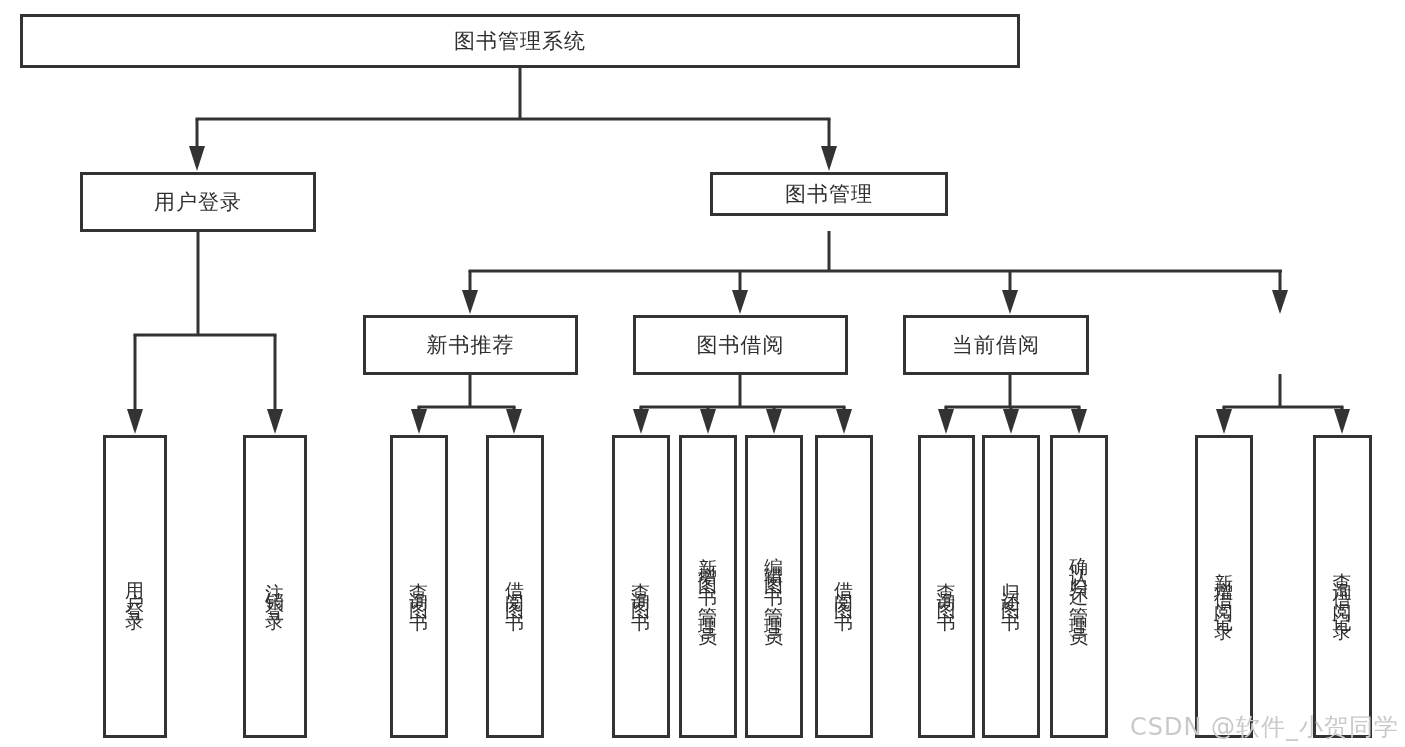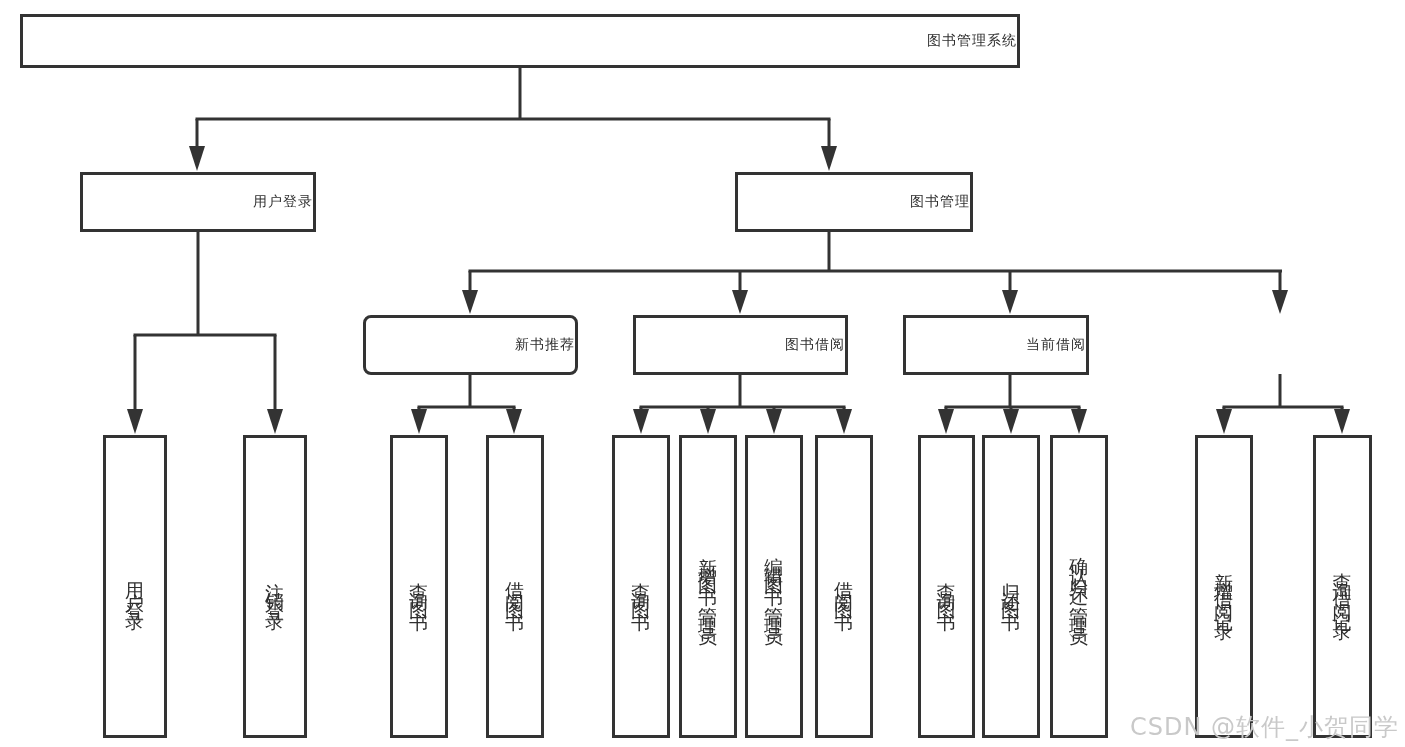--- a/index.html
+++ b/index.html
@@ -29,21 +29,21 @@
     position: absolute;
     box-sizing: border-box;
     border: 3px solid var(--line);
     background: var(--node_bg);
     color: var(--text);
     display: flex;
     align-items: center;
     justify-content: center;
     text-align: center;
   }
-  .hbox { font-size: 14px; letter-spacing: 1px; justify-content: flex-end; }
+  .hbox { font-size: 21px; letter-spacing: 1px; }
   .vbox {
     writing-mode: vertical-rl;
     font-size: 19px;
     letter-spacing: 10px;
     line-height: 1;
   }
   .watermark {
     position: absolute;
     right: 6px;
     bottom: 4px;
@@ -129,25 +129,25 @@
     </g>
   </svg>
 
   <div class="node hbox" style="left:20px; top:14px; width:1000px; height:54px;">
     <span>图书管理系统</span>
   </div>
 
   <div class="node hbox" style="left:80px; top:172px; width:236px; height:60px;">
     <span>用户登录</span>
   </div>
-  <div class="node hbox" style="left:710px; top:172px; width:238px; height:60px;margin-left:25px;">
+  <div class="node hbox" style="left:710px; top:172px; width:238px; height:44px;">
     <span>图书管理</span>
   </div>
 
-  <div class="node hbox" style="left:363px; top:315px; width:215px; height:60px;border-radius:8px;">
+  <div class="node hbox" style="left:363px; top:315px; width:215px; height:60px;">
     <span>新书推荐</span>
   </div>
   <div class="node hbox" style="left:633px; top:315px; width:215px; height:60px;">
     <span>图书借阅</span>
   </div>
   <div class="node hbox" style="left:903px; top:315px; width:186px; height:60px;">
     <span>当前借阅</span>
   </div>
 
   <div class="node vbox" style="left:103px; top:435px; width:64px; height:303px;">

